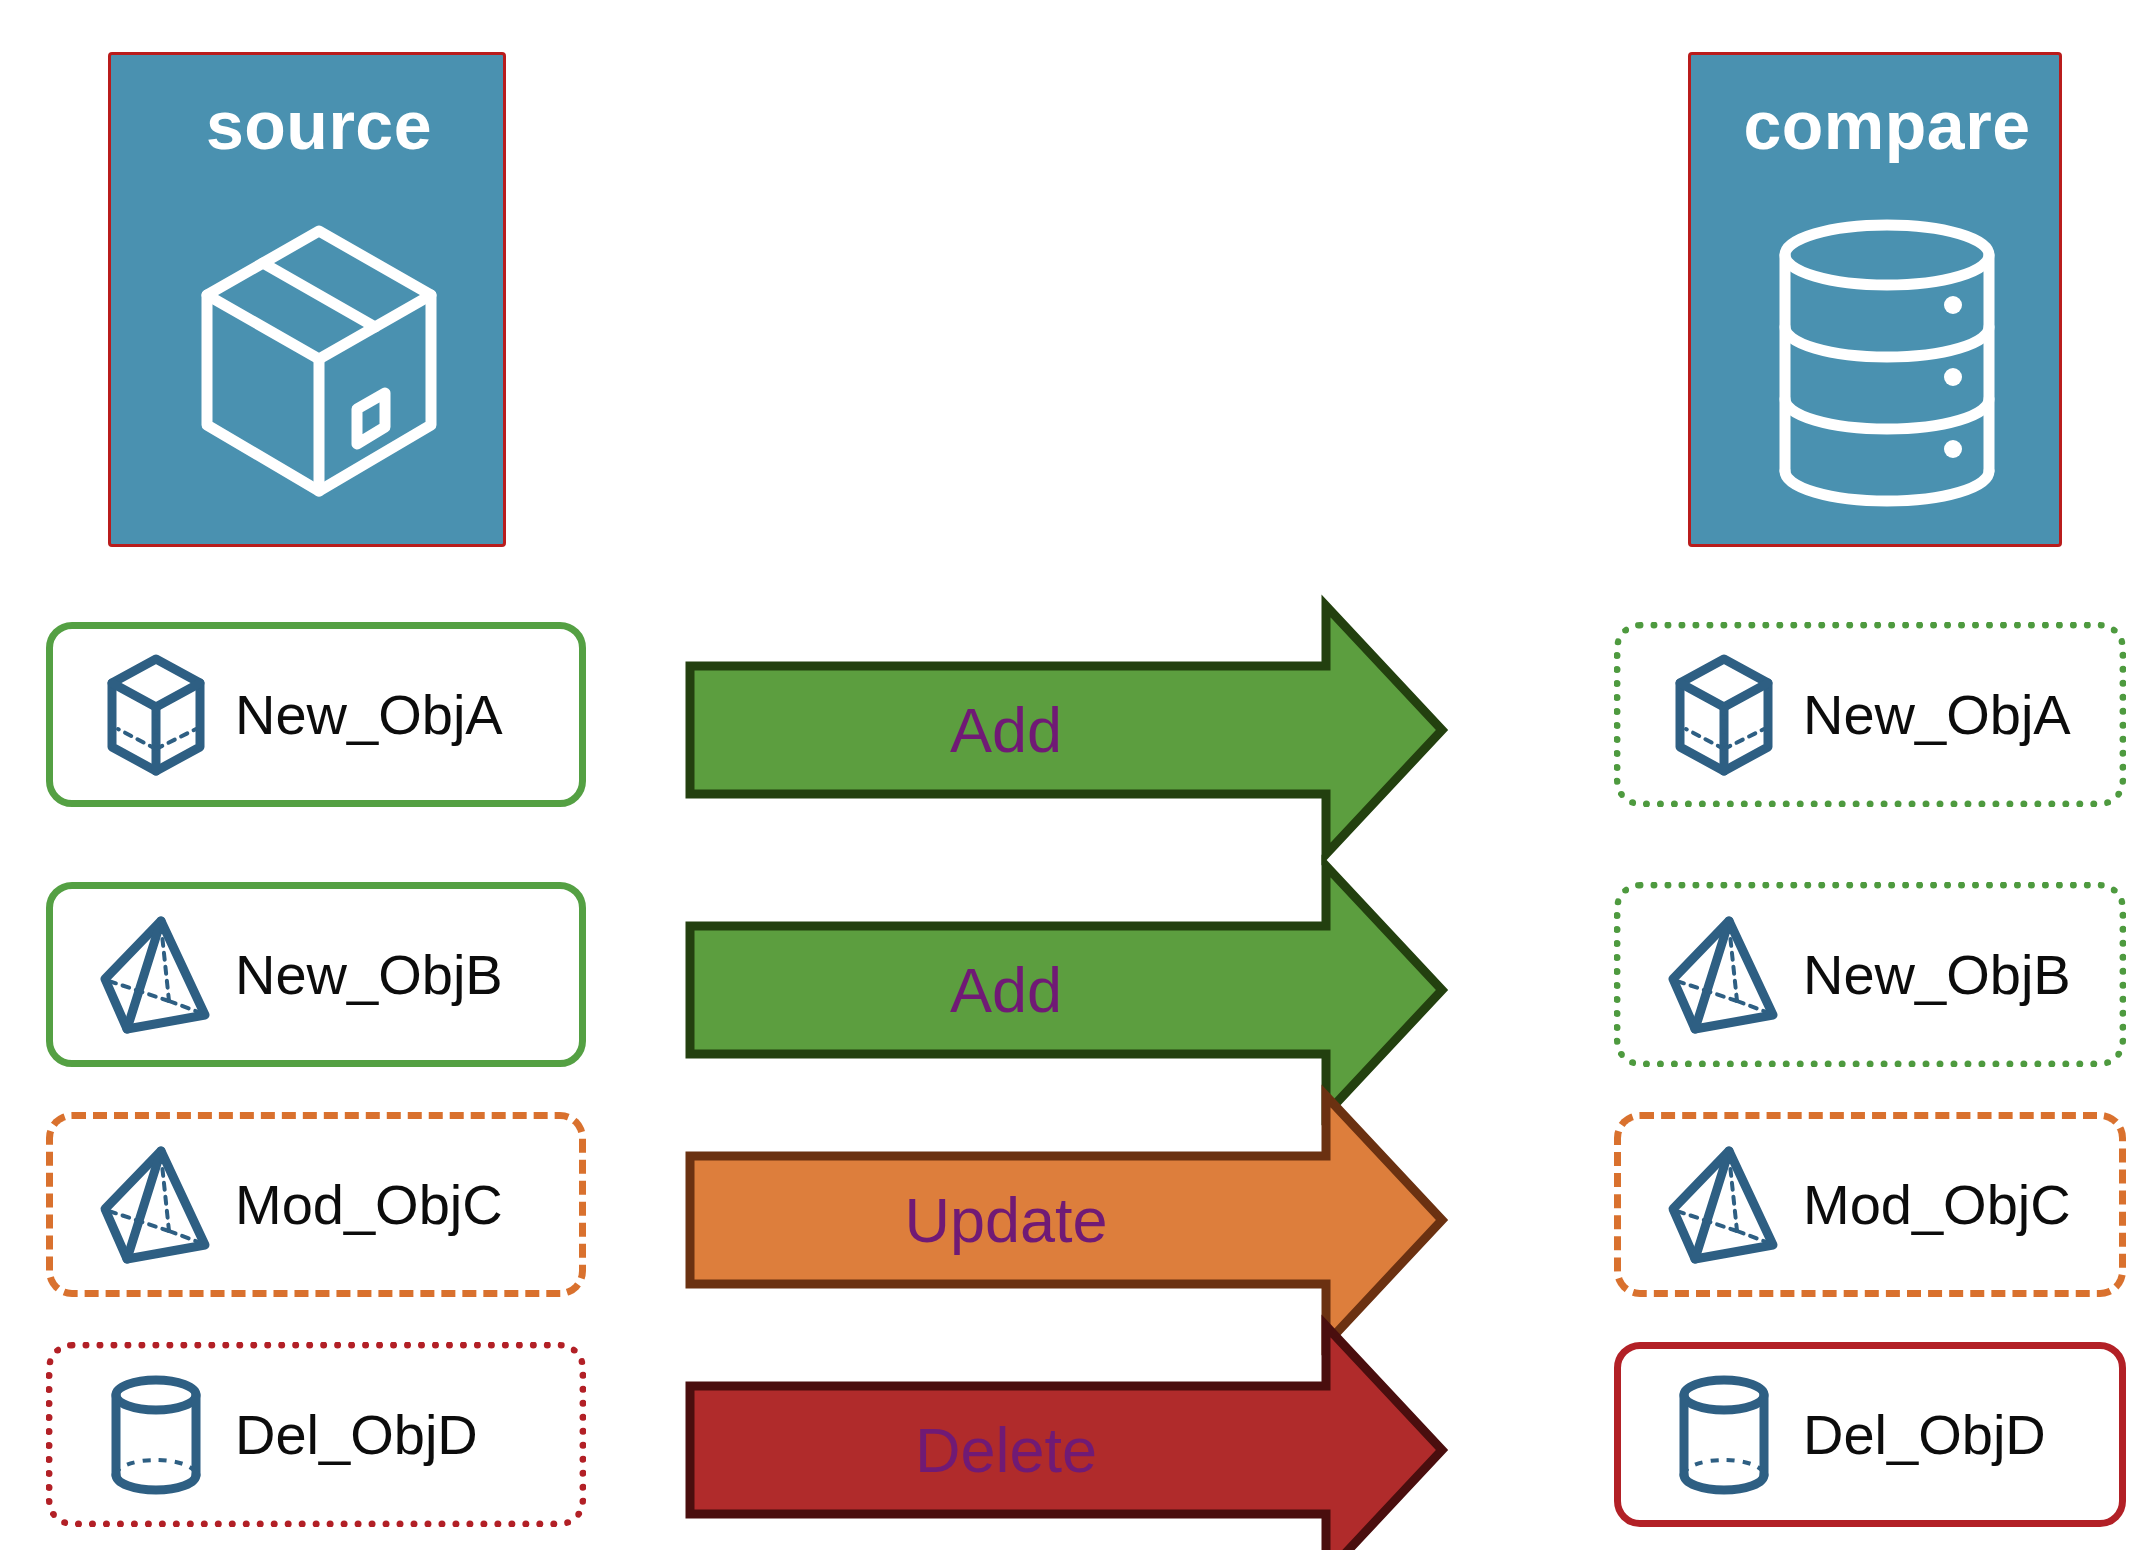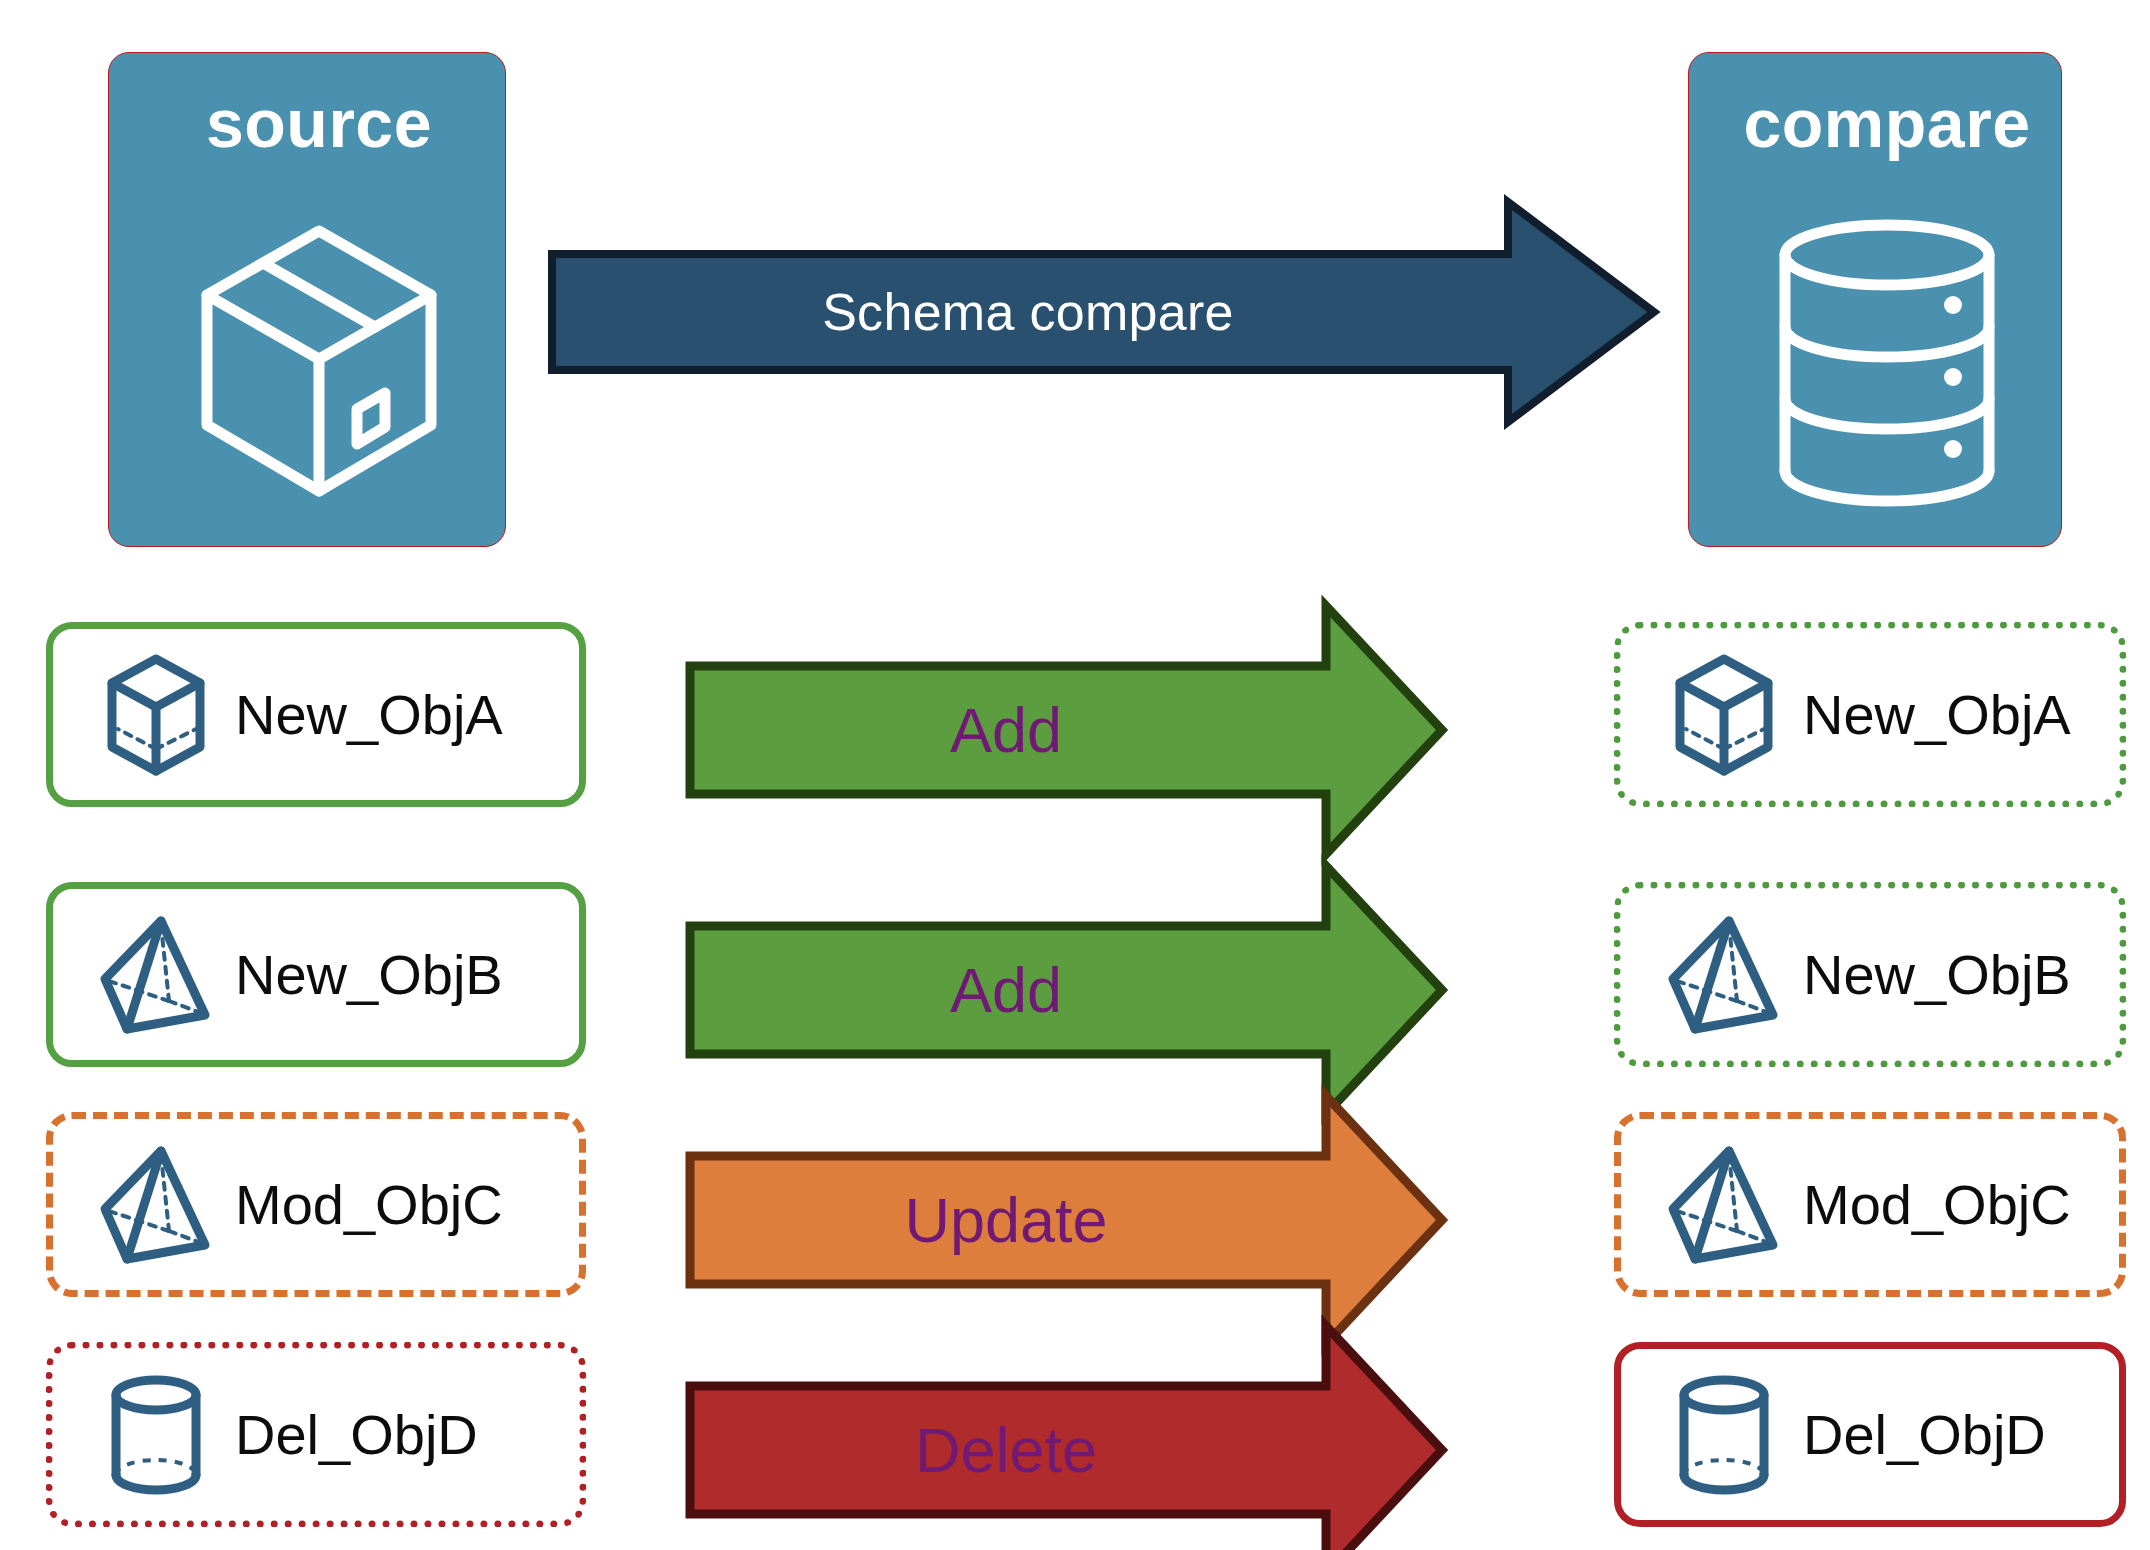--- a/index.html
+++ b/index.html
@@ -9,22 +9,22 @@
     font-family:"Liberation Sans","DejaVu Sans",sans-serif;
     overflow:hidden;
     position:relative;
   }
   #stage{position:relative;width:2150px;height:1550px;background:#fff;}
 
   
   .endpoint{
     position:absolute;
     background:#4A91B0;
-    border:1px solid #b91c1c;
-    border-radius:21px;
+    border:3px solid #b91c1c;
+    border-radius:4px;
     box-sizing:border-box;
     display:flex;
     flex-direction:column;
     align-items:center;
     padding-left:24px;
   }
   .endpoint .ep-title{
     color:#ffffff;
     font-weight:bold;
     font-size:68px;
@@ -133,26 +133,20 @@
         </g>
         <g fill="#ffffff">
           <circle cx="186" cy="92" r="9"></circle>
           <circle cx="186" cy="164" r="9"></circle>
           <circle cx="186" cy="236" r="9"></circle>
         </g>
       </svg>
     </div>
   </div>
 
-  <div id="schema-arrow">
-    <svg width="1110" height="228" viewBox="0 0 1110 228">
-      <polygon points="4,56 960,56 960,4 1106,114 960,224 960,172 4,172" fill="#2A5070" stroke="#101E2D" stroke-width="8" stroke-linejoin="miter"></polygon>
-    </svg>
-    <div class="lbl">Schema compare</div>
-  </div>
 
   <div class="row" id="row-0">
 
     <div class="objbox left bd-green-solid">
       <div class="obj-icon">
         <svg width="104" height="124" viewBox="0 0 104 124">
           <g fill="none" stroke="#2E5F83" stroke-width="9" stroke-linejoin="round" stroke-linecap="round">
             <path d="M8 30 L52 6 L96 30 L96 94 L52 118 L8 94 Z"></path>
             <path d="M8 30 L52 54 L96 30"></path>
             <path d="M52 54 L52 118"></path>

